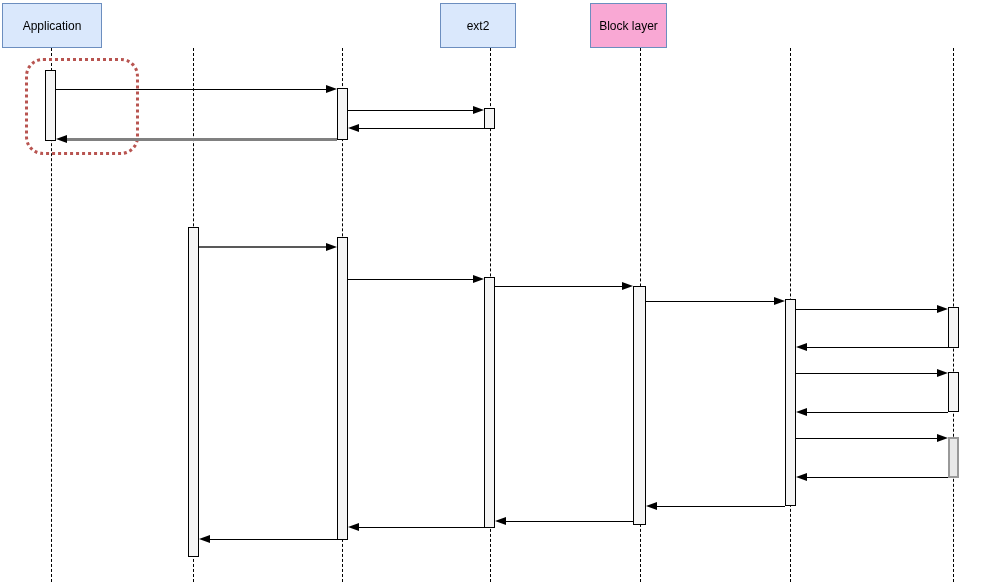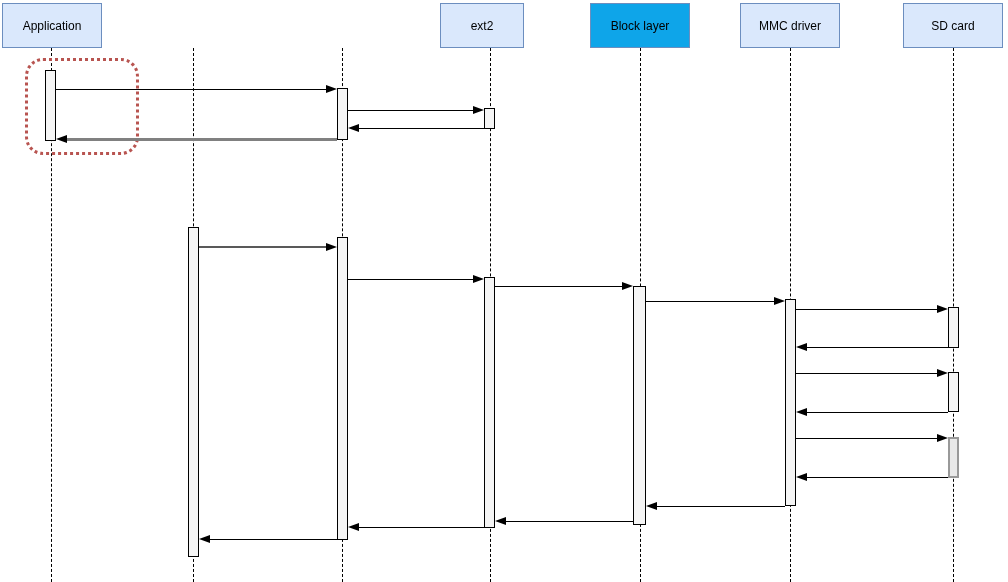--- a/index.html
+++ b/index.html
@@ -109,25 +109,19 @@
     <div class="msg-head" style="top: 502px; left: 646px; border-right: 11px solid rgb(0, 0, 0);"></div>
     <div class="msg-line" style="left: 504px; top: 520.5px; width: 129px; height: 1px; background: rgb(0, 0, 0);"></div>
     <div class="msg-head" style="top: 517px; left: 495px; border-right: 11px solid rgb(0, 0, 0);"></div>
     <div class="msg-line" style="left: 357px; top: 526.5px; width: 127px; height: 1px; background: rgb(0, 0, 0);"></div>
     <div class="msg-head" style="top: 523px; left: 348px; border-right: 11px solid rgb(0, 0, 0);"></div>
     <div class="msg-line" style="left: 208px; top: 538.5px; width: 129px; height: 1px; background: rgb(0, 0, 0);"></div>
     <div class="msg-head" style="top: 535px; left: 199px; border-right: 11px solid rgb(0, 0, 0);"></div>
     <div class="actor" style="left: 2px; top: 3px; width: 100px; height: 45px; background: rgb(218, 232, 252); border-color: rgb(108, 142, 191); color: rgb(0, 0, 0);">
       <span>Application</span>
     </div>
-    <div class="actor" style="left: 440px; top: 3px; width: 84px; height: 45px; background: rgb(218, 232, 252); border-color: rgb(108, 142, 191); color: rgb(0, 0, 0);">
+    <div class="actor" style="left: 440px; top: 3px; width: 76px; height: 45px; background: rgb(218, 232, 252); border-color: rgb(108, 142, 191); color: rgb(0, 0, 0);">
       <span>ext2</span>
     </div>
-    <div class="actor" style="left: 590px; top: 3px; width: 100px; height: 45px; background: #0ea5e9; border-color: rgb(108, 142, 191); color: rgb(0, 0, 0);">
+    <div class="actor" style="left: 590px; top: 3px; width: 77px; height: 45px; background: #f9a8d4; border-color: rgb(108, 142, 191); color: rgb(0, 0, 0);">
       <span>Block layer</span>
-    </div>
-    <div class="actor" style="left: 740px; top: 3px; width: 100px; height: 45px; background: rgb(218, 232, 252); border-color: rgb(108, 142, 191); color: rgb(0, 0, 0);">
-      <span>MMC driver</span>
-    </div>
-    <div class="actor" style="left: 903px; top: 3px; width: 100px; height: 45px; background: rgb(218, 232, 252); border-color: rgb(108, 142, 191); color: rgb(0, 0, 0);">
-      <span>SD card</span>
     </div>
   </div>
 
 </body></html>

